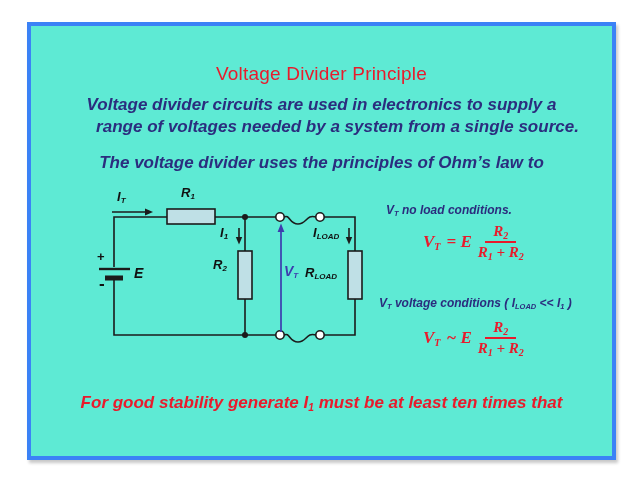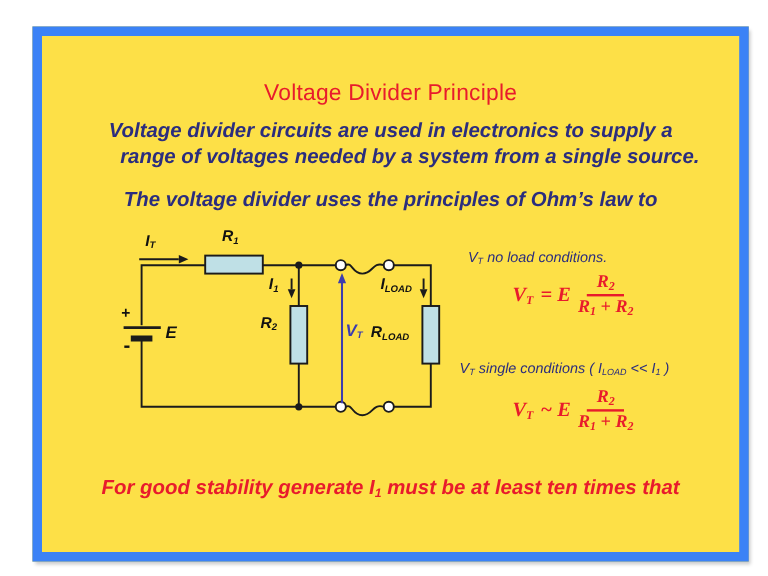--- a/index.html
+++ b/index.html
@@ -2,21 +2,21 @@
 <html style="--accent-red: #E81B2C; --deep-blue: #2B2D7E; --arrow-blue: #3D3DAE; --resistor-fill: #BFE0E6; --line-black: #1b1b1b;"><head>
 <meta charset="utf-8">
 <style>
   html,body{margin:0;padding:0;}
   body{
     width:640px;height:480px;background:#ffffff;position:relative;
     font-family:"Liberation Sans",sans-serif;overflow:hidden;
   }
   .slide{
     position:absolute;left:27px;top:22px;width:581px;height:430px;
-    background:#fde047;border:8px solid #3b82f6;
+    background:#5eead4;border:4px solid #3b82f6;
     box-shadow:2px 3px 3px rgba(0,0,0,0.22);
   }
   .center-line{position:absolute;left:0;width:100%;text-align:center;white-space:nowrap;}
   .page-title{
     top:37px;font-size:19px;font-weight:400;color:var(--accent-red);
     letter-spacing:0.2px;
   }
   .body-blue{color:var(--deep-blue);font-weight:bold;font-style:italic;font-size:17px;}
   .intro-1{top:69px;}
   .intro-2{top:91px;margin-left:16px;}
@@ -27,21 +27,21 @@
   .footer-2{top:391px;}
   sub{font-size:0.6em;line-height:0;vertical-align:-0.25em;}
   .lbl{
     position:absolute;font-weight:bold;font-style:italic;font-size:13px;
     color:#111;white-space:nowrap;line-height:1;
   }
   .lbl sub{font-size:8px;}
   .lbl-blue{color:var(--arrow-blue);}
   .sign{position:absolute;font-weight:bold;font-style:normal;color:#111;line-height:1;}
   .note{
-    position:absolute;font-weight:normal;font-style:italic;font-size:12px;
+    position:absolute;font-weight:bold;font-style:italic;font-size:12px;
     color:var(--deep-blue);white-space:nowrap;line-height:1.2;
   }
   .note sub{font-size:7.5px;}
   .formula{
     position:absolute;display:flex;align-items:center;gap:6px;
     color:var(--accent-red);font-family:"Liberation Serif",serif;
     font-weight:bold;font-style:italic;font-size:17px;white-space:nowrap;
   }
   .formula sub{font-size:10px;}
   .frac{display:inline-flex;flex-direction:column;align-items:center;font-size:15px;}
@@ -117,21 +117,21 @@
 
   <div class="formula" style="left:392px;top:197px;">
     <span><span>V</span><sub>T</sub></span>
     <span>= E</span>
     <span class="frac">
       <span class="num"><span>R</span><sub>2</sub></span>
       <span class="den"><span>R</span><sub>1</sub><span> + </span><span>R</span><sub>2</sub></span>
     </span>
   </div>
 
-  <span class="note" style="left:348px;top:270px;"><span>V</span><sub>T</sub><span> single conditions ( </span><span>I</span><sub>LOAD</sub><span> &lt;&lt; </span><span>I</span><sub>1</sub><span> )</span></span>
+  <span class="note" style="left:348px;top:270px;"><span>V</span><sub>T</sub><span> voltage conditions ( </span><span>I</span><sub>LOAD</sub><span> &lt;&lt; </span><span>I</span><sub>1</sub><span> )</span></span>
 
   <div class="formula" style="left:392px;top:293px;">
     <span><span>V</span><sub>T</sub></span>
     <span>~ E</span>
     <span class="frac">
       <span class="num"><span>R</span><sub>2</sub></span>
       <span class="den"><span>R</span><sub>1</sub><span> + </span><span>R</span><sub>2</sub></span>
     </span>
   </div>
 

